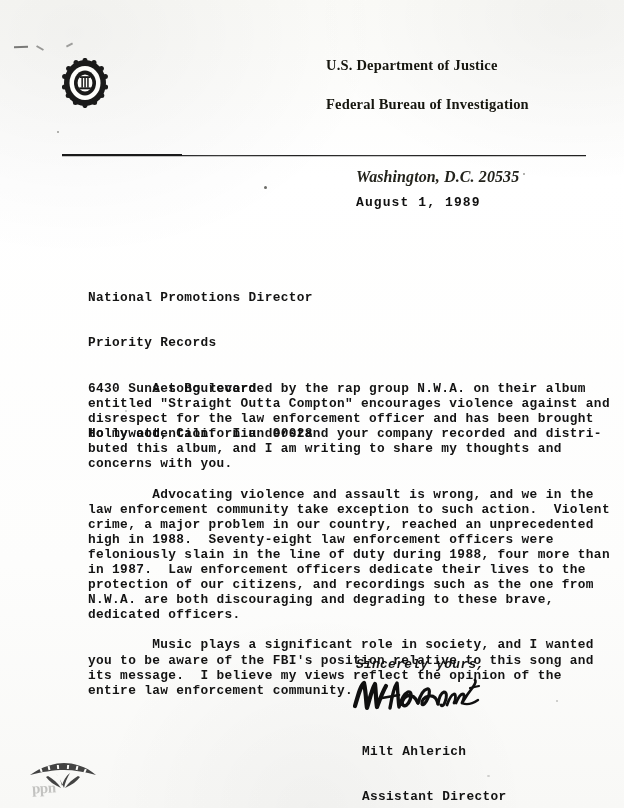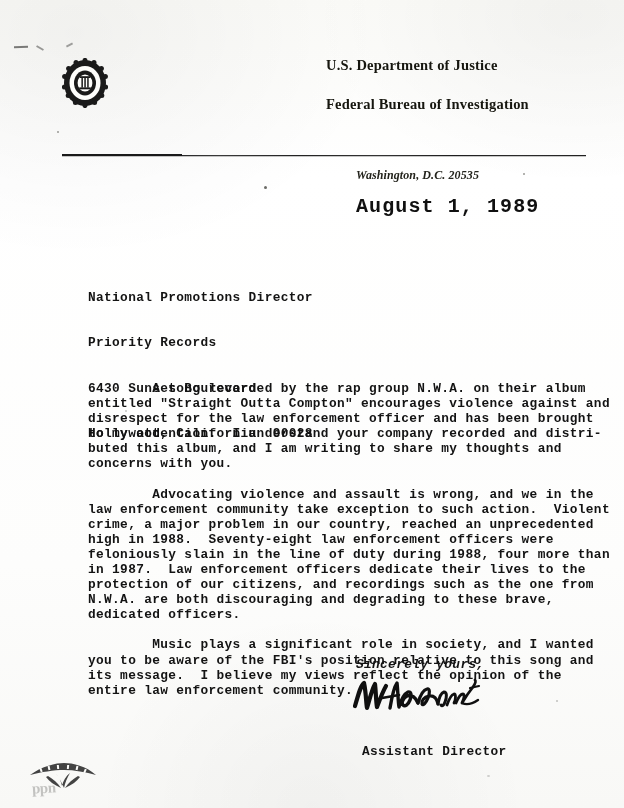--- a/index.html
+++ b/index.html
@@ -84,29 +84,29 @@
   }
 
   
   #cityline {
     position: absolute;
     left: 356px;
     top: 168px;
     font-family: "Liberation Serif", "DejaVu Serif", serif;
     font-style: italic;
     font-weight: bold;
-    font-size: 12px;
+    font-size: 16px;
     letter-spacing: 0.1px;
     color: #23231c;
   }
   #date {
     position: absolute;
     left: 356px;
     top: 195px;
-    font-size: 20px;
+    font-size: 13px;
     font-weight: bold;
     letter-spacing: 1.1px;
     color: #101010;
   }
 
   
   .tw {
     font-family: "Liberation Mono", "DejaVu Sans Mono", monospace;
     font-size: 12.8px;
     font-weight: bold;
@@ -290,20 +290,21 @@
                C92 29, 90 31, 89 29" stroke-width="3"></path>
       <path d="M95 29 C97 23, 99 19, 102 18 C104 18, 104 23, 102 27" stroke-width="2.8"></path>
       <path d="M104 27 C106 22, 108 18, 111 18 C113 18, 112 23, 110 27
                C113 22, 117 16, 121 11 C123 8, 124 5, 123 4" stroke-width="2.8"></path>
       <path d="M118 12 L127 10" stroke-width="2.2"></path>
       <path d="M110 27 C114 29, 120 28, 126 24" stroke-width="2.4"></path>
     </g>
   </svg>
 
   <div id="signer" class="tw">
+    <div>Milt Ahlerich</div>
     <div>Assistant Director</div>
     
   </div>
 
   <svg id="stamp" viewBox="0 0 74 30">
     <g fill="#1c1c1c">
       <path d="M4 13 C16 4, 30 1, 38 1 C47 1, 60 4, 70 13
                C60 10, 48 8, 38 8 C28 8, 15 10, 4 13 Z"></path>
       <path d="M30 12 C33 15, 35 19, 36 24 C37 19, 40 14, 44 11
                C41 16, 39 21, 38 26 C36 21, 33 15, 30 12 Z"></path>

